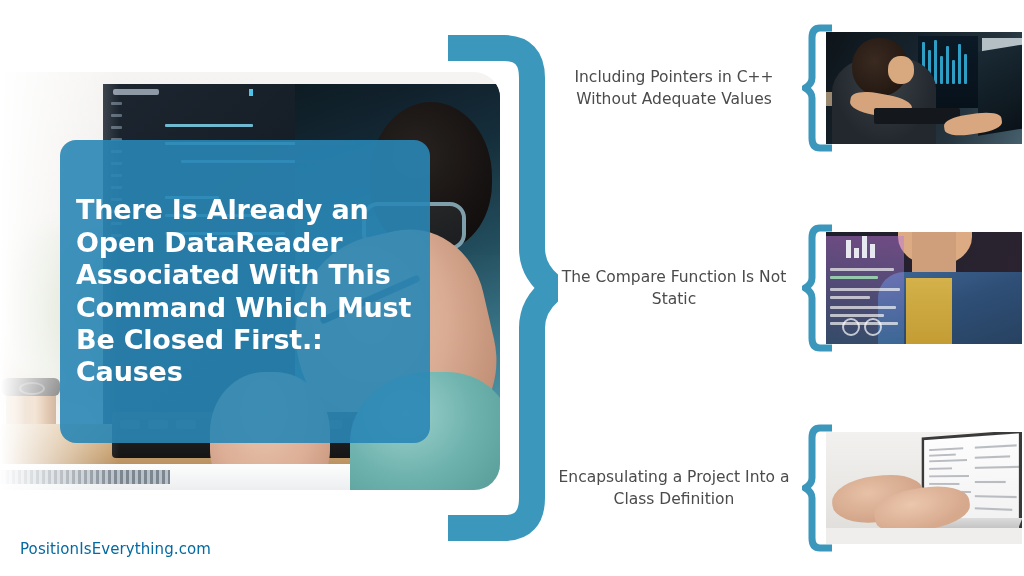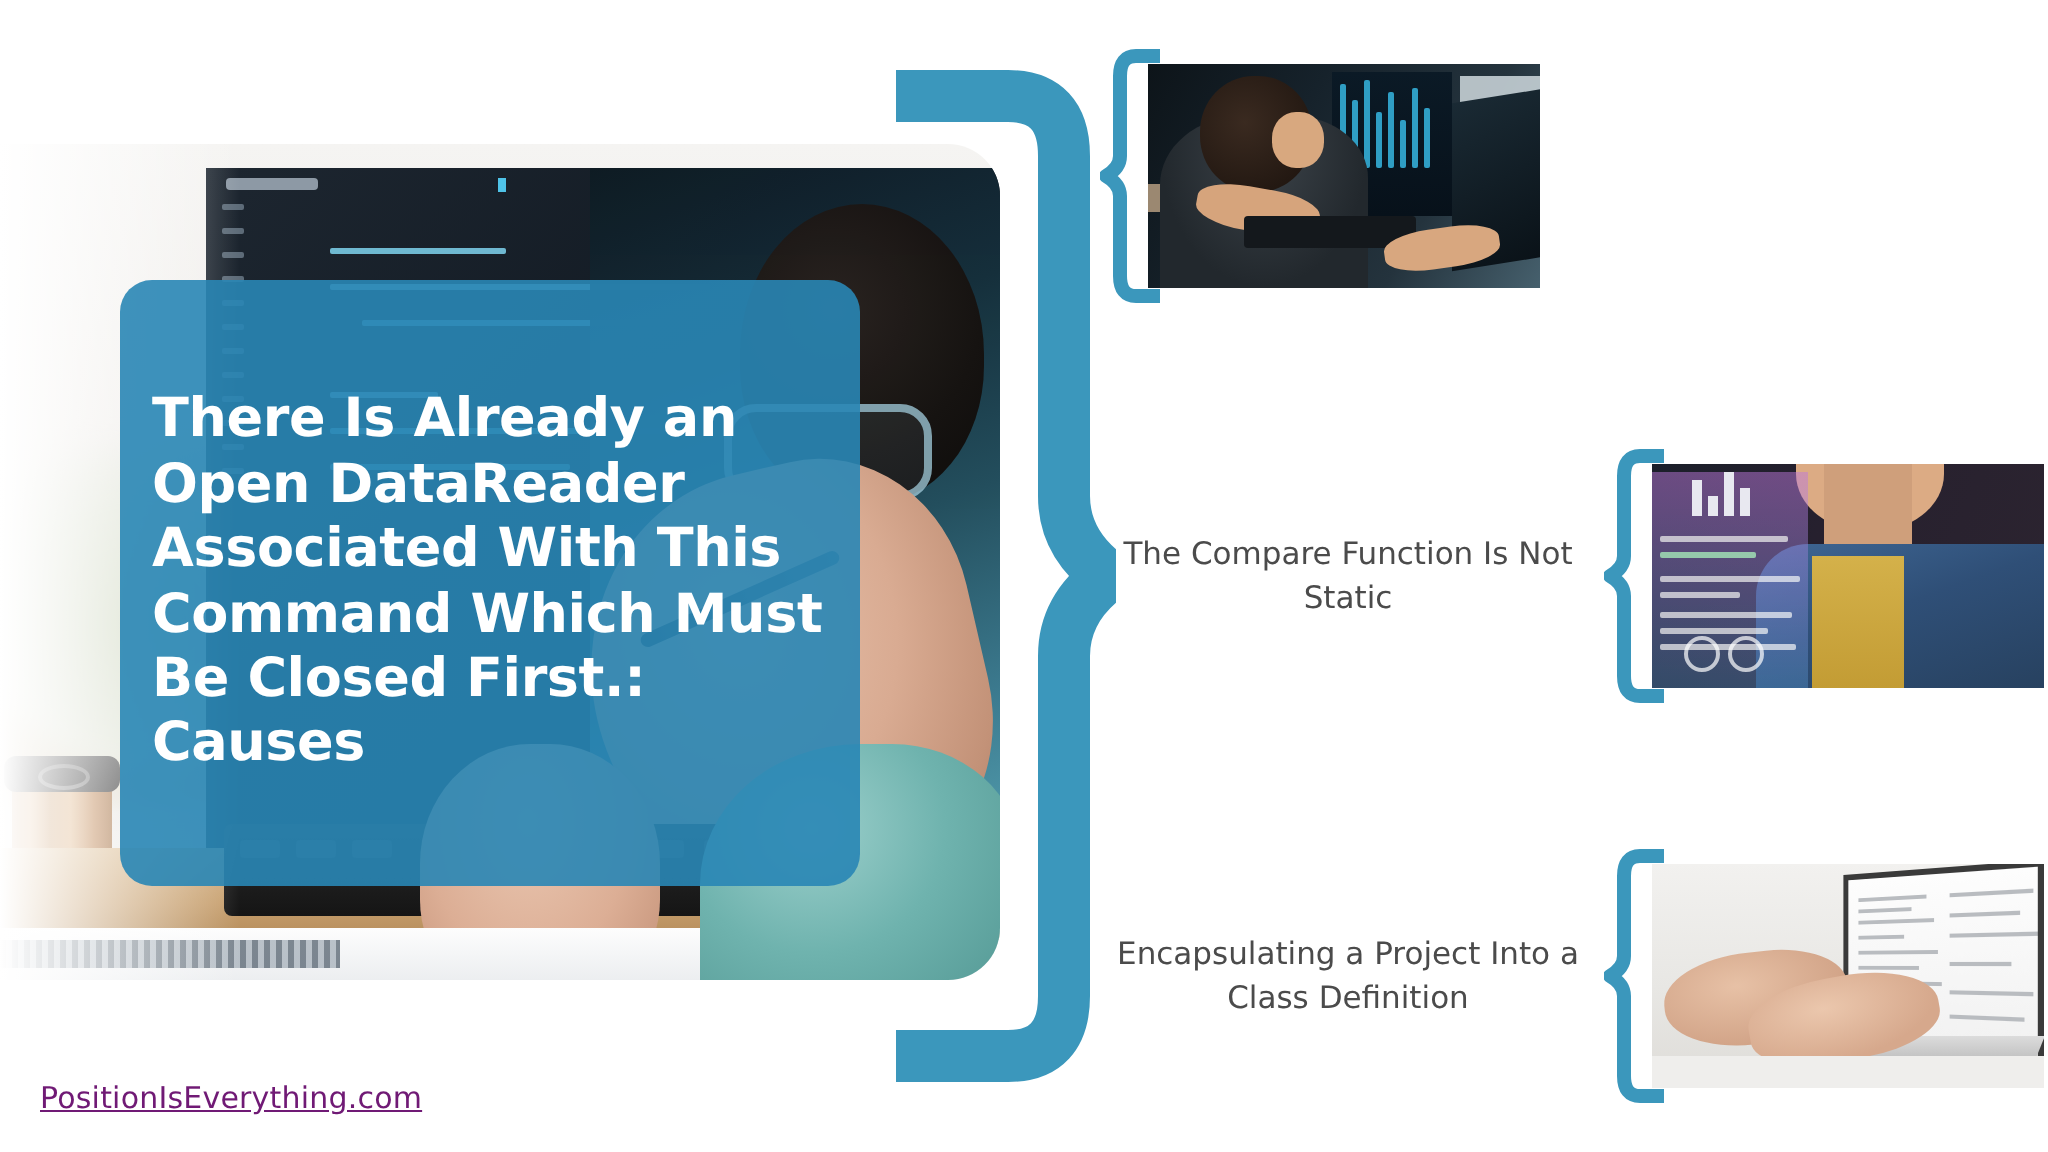--- a/index.html
+++ b/index.html
@@ -178,23 +178,22 @@
     transform:perspective(180px) rotateY(-16deg);}
   .t3 .lid i{position:absolute;left:6px;height:2px;background:#b9bcc0;}
   .t3 .base{position:absolute;right:4px;top:86px;width:120px;height:22px;background:linear-gradient(180deg,#dcdcdc,#a8a8a8);transform:skewX(-22deg);}
   .t3 .hand1{position:absolute;left:6px;top:44px;width:92px;height:46px;background:radial-gradient(ellipse at 40% 35%,#e7c1a6,#d2a488 70%);border-radius:48% 42% 40% 46%;transform:rotate(-6deg);}
   .t3 .hand2{position:absolute;left:48px;top:56px;width:96px;height:42px;background:radial-gradient(ellipse at 40% 35%,#ebc7ad,#d6a88c 70%);border-radius:44% 48% 42% 40%;transform:rotate(-10deg);}
   .t3 .tbl{position:absolute;left:0;top:96px;width:100%;height:16px;background:#efeeec;}
 
   
   .watermark{
     position:absolute;left:20px;top:540px;
-    color:#701a75;font-size:15px;letter-spacing:.1px;
+    color:#0369a1;font-size:15px;letter-spacing:.1px;
     font-family:"DejaVu Sans","Liberation Sans",sans-serif;
-    text-decoration:underline;
   }
 </style>
 </head>
 <body>
 
 <div class="stage">
 
   <div class="hero">
     <div class="hero-photo">
       <div class="bg-wall"></div>
@@ -259,20 +258,21 @@
 
   <div class="big-brace">
     <svg width="126" height="508" viewBox="0 0 126 508" aria-hidden="true">
       <path d="M16 14 H72 Q100 14 100 44 V214 Q100 238 122 254 Q100 270 100 294 V464 Q100 494 72 494 H16" fill="none" stroke="#3B97BC" stroke-width="26" stroke-linecap="butt" stroke-linejoin="round"></path>
     </svg>
   </div>
 
   <div class="rows">
 
     <div class="row row-1">
+      <div class="row-label">Including Pointers in C++ Without Adequate Values</div>
       <div class="thumb-wrap">
         <div class="mini-brace">
           <svg width="34" height="132" viewBox="0 0 34 132" aria-hidden="true">
             <path d="M30 6 H18 Q10 6 10 16 V56 Q10 62 3 66 Q10 70 10 76 V116 Q10 126 18 126 H30" fill="none" stroke="#3B97BC" stroke-width="7" stroke-linejoin="round"></path>
           </svg>
         </div>
         <div class="thumb t1">
           <div class="deskl"></div>
           <div class="scr">
               <i style="top:6px;height:42px"></i>

